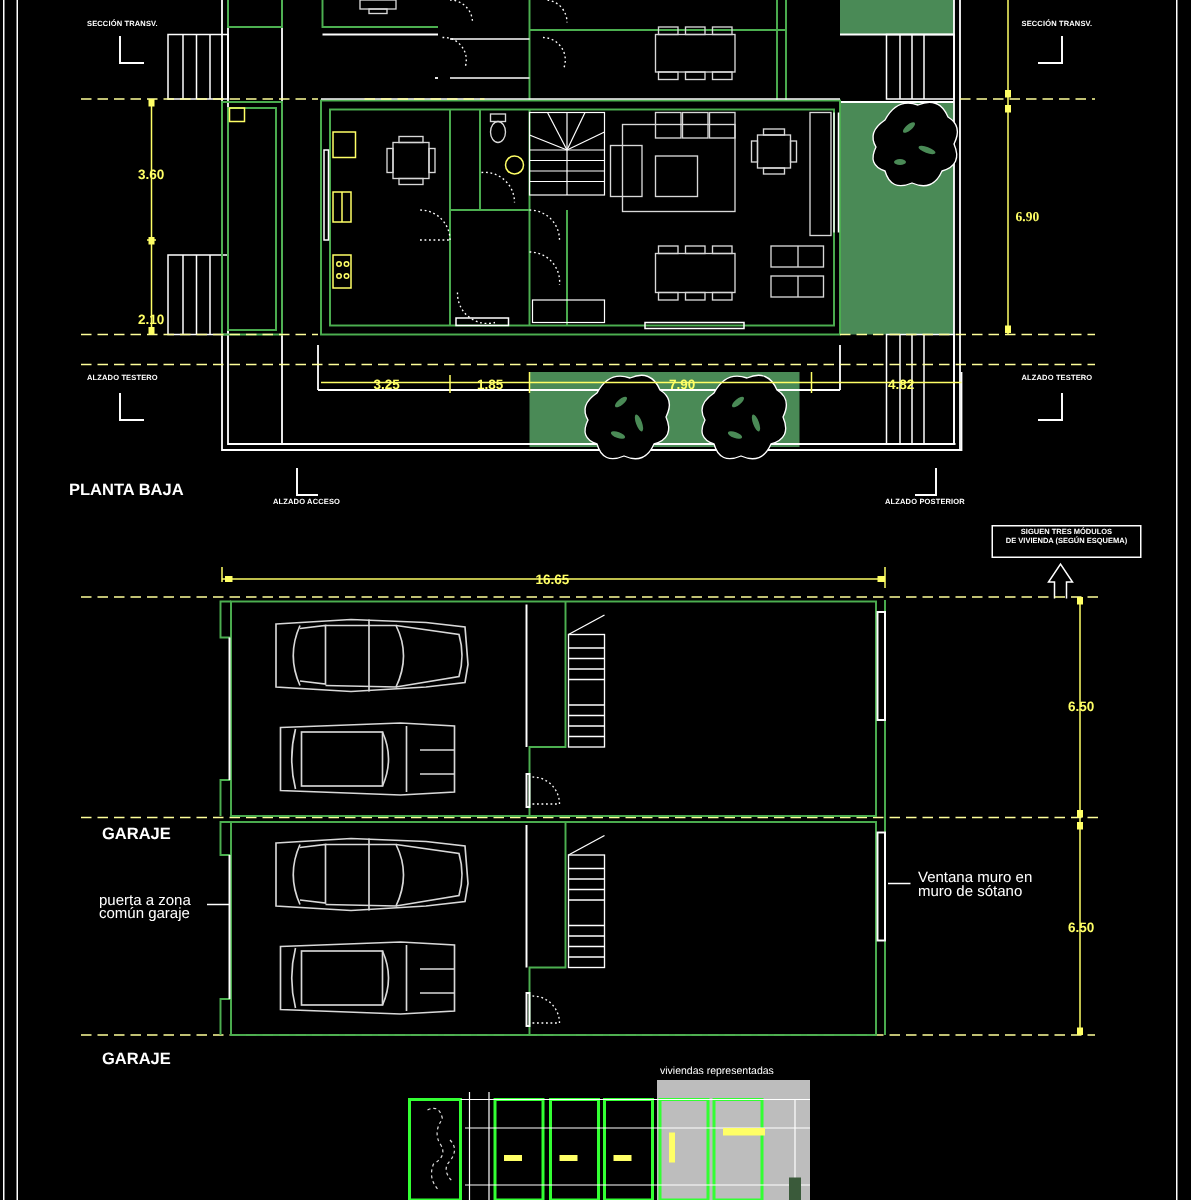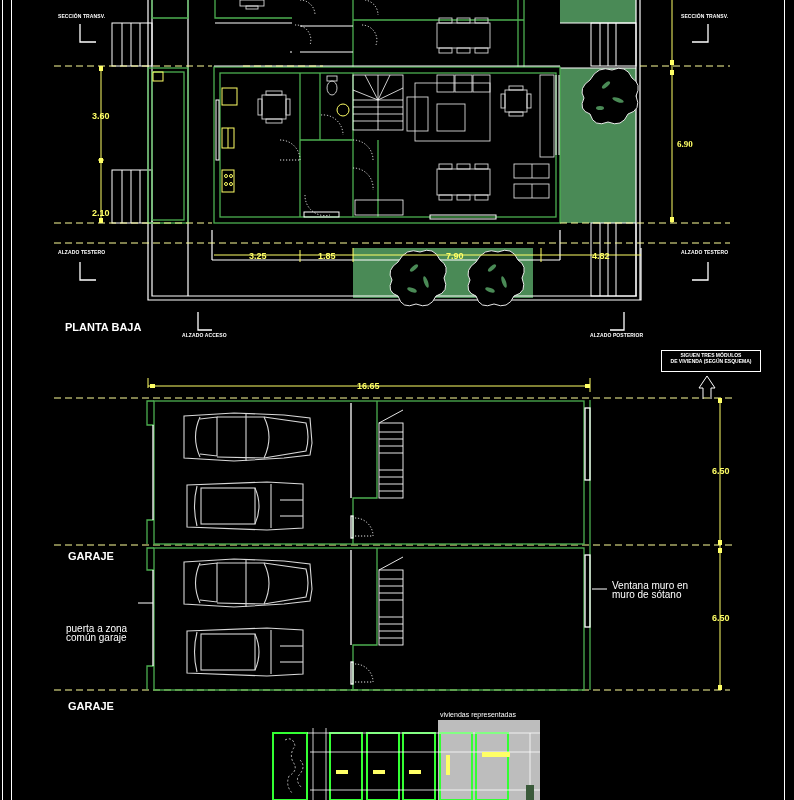--- a/index.html
+++ b/index.html
@@ -393,21 +393,21 @@
   </g>
 </svg>
 
 <div class="lbl small" style="left:58px;top:14px;">SECCIÓN TRANSV.</div>
 <div class="lbl small" style="left:681px;top:14px;">SECCIÓN TRANSV.</div>
 <div class="lbl small" style="left:58px;top:250px;">ALZADO TESTERO</div>
 <div class="lbl small" style="left:681px;top:250px;">ALZADO TESTERO</div>
 <div class="lbl small" style="left:182px;top:333px;">ALZADO ACCESO</div>
 <div class="lbl small" style="left:590px;top:333px;">ALZADO POSTERIOR</div>
 
-<div class="lbl title" style="left:65px;top:322px;">PLANTA BAJA</div>
+<div class="lbl title" style="left:46px;top:322px;">PLANTA BAJA</div>
 
 <div class="dim" style="left:92px;top:112px;">3.60</div>
 <div class="dim" style="left:92px;top:191px;margin-top:18px;">2.10</div>
 <div class="dim" style="left:677px;top:140px;font-family:Liberation Serif, serif;">6.90</div>
 <div class="dim" style="left:249px;top:252px;">3.25</div>
 <div class="dim" style="left:318px;top:252px;">1.85</div>
 <div class="dim" style="left:446px;top:252px;">7.90</div>
 <div class="dim" style="left:592px;top:252px;">4.82</div>
 
 <div class="notebox" style="left:661px;top:350px;width:100px;height:22px;">
@@ -415,21 +415,21 @@
   <div>DE VIVIENDA (SEGÚN ESQUEMA)</div>
 </div>
 
 <div class="dim" style="left:357px;top:382px;">16.65</div>
 <div class="dim" style="left:712px;top:467px;">6.50</div>
 <div class="dim" style="left:712px;top:614px;">6.50</div>
 
 <div class="lbl title" style="left:68px;top:551px;">GARAJE</div>
 <div class="lbl title" style="left:68px;top:701px;">GARAJE</div>
 
-<div class="lbl note" style="left:66px;top:596px;margin-top:28px;">
+<div class="lbl note" style="left:66px;top:596px;">
   <div>puerta a zona</div>
   <div>común garaje</div>
 </div>
 <div class="lbl note" style="left:612px;top:581px;">
   <div>Ventana muro en</div>
   <div>muro de sótano</div>
 </div>
 
 <div class="minihead" style="left:440px;top:711px;">viviendas representadas</div>
 

